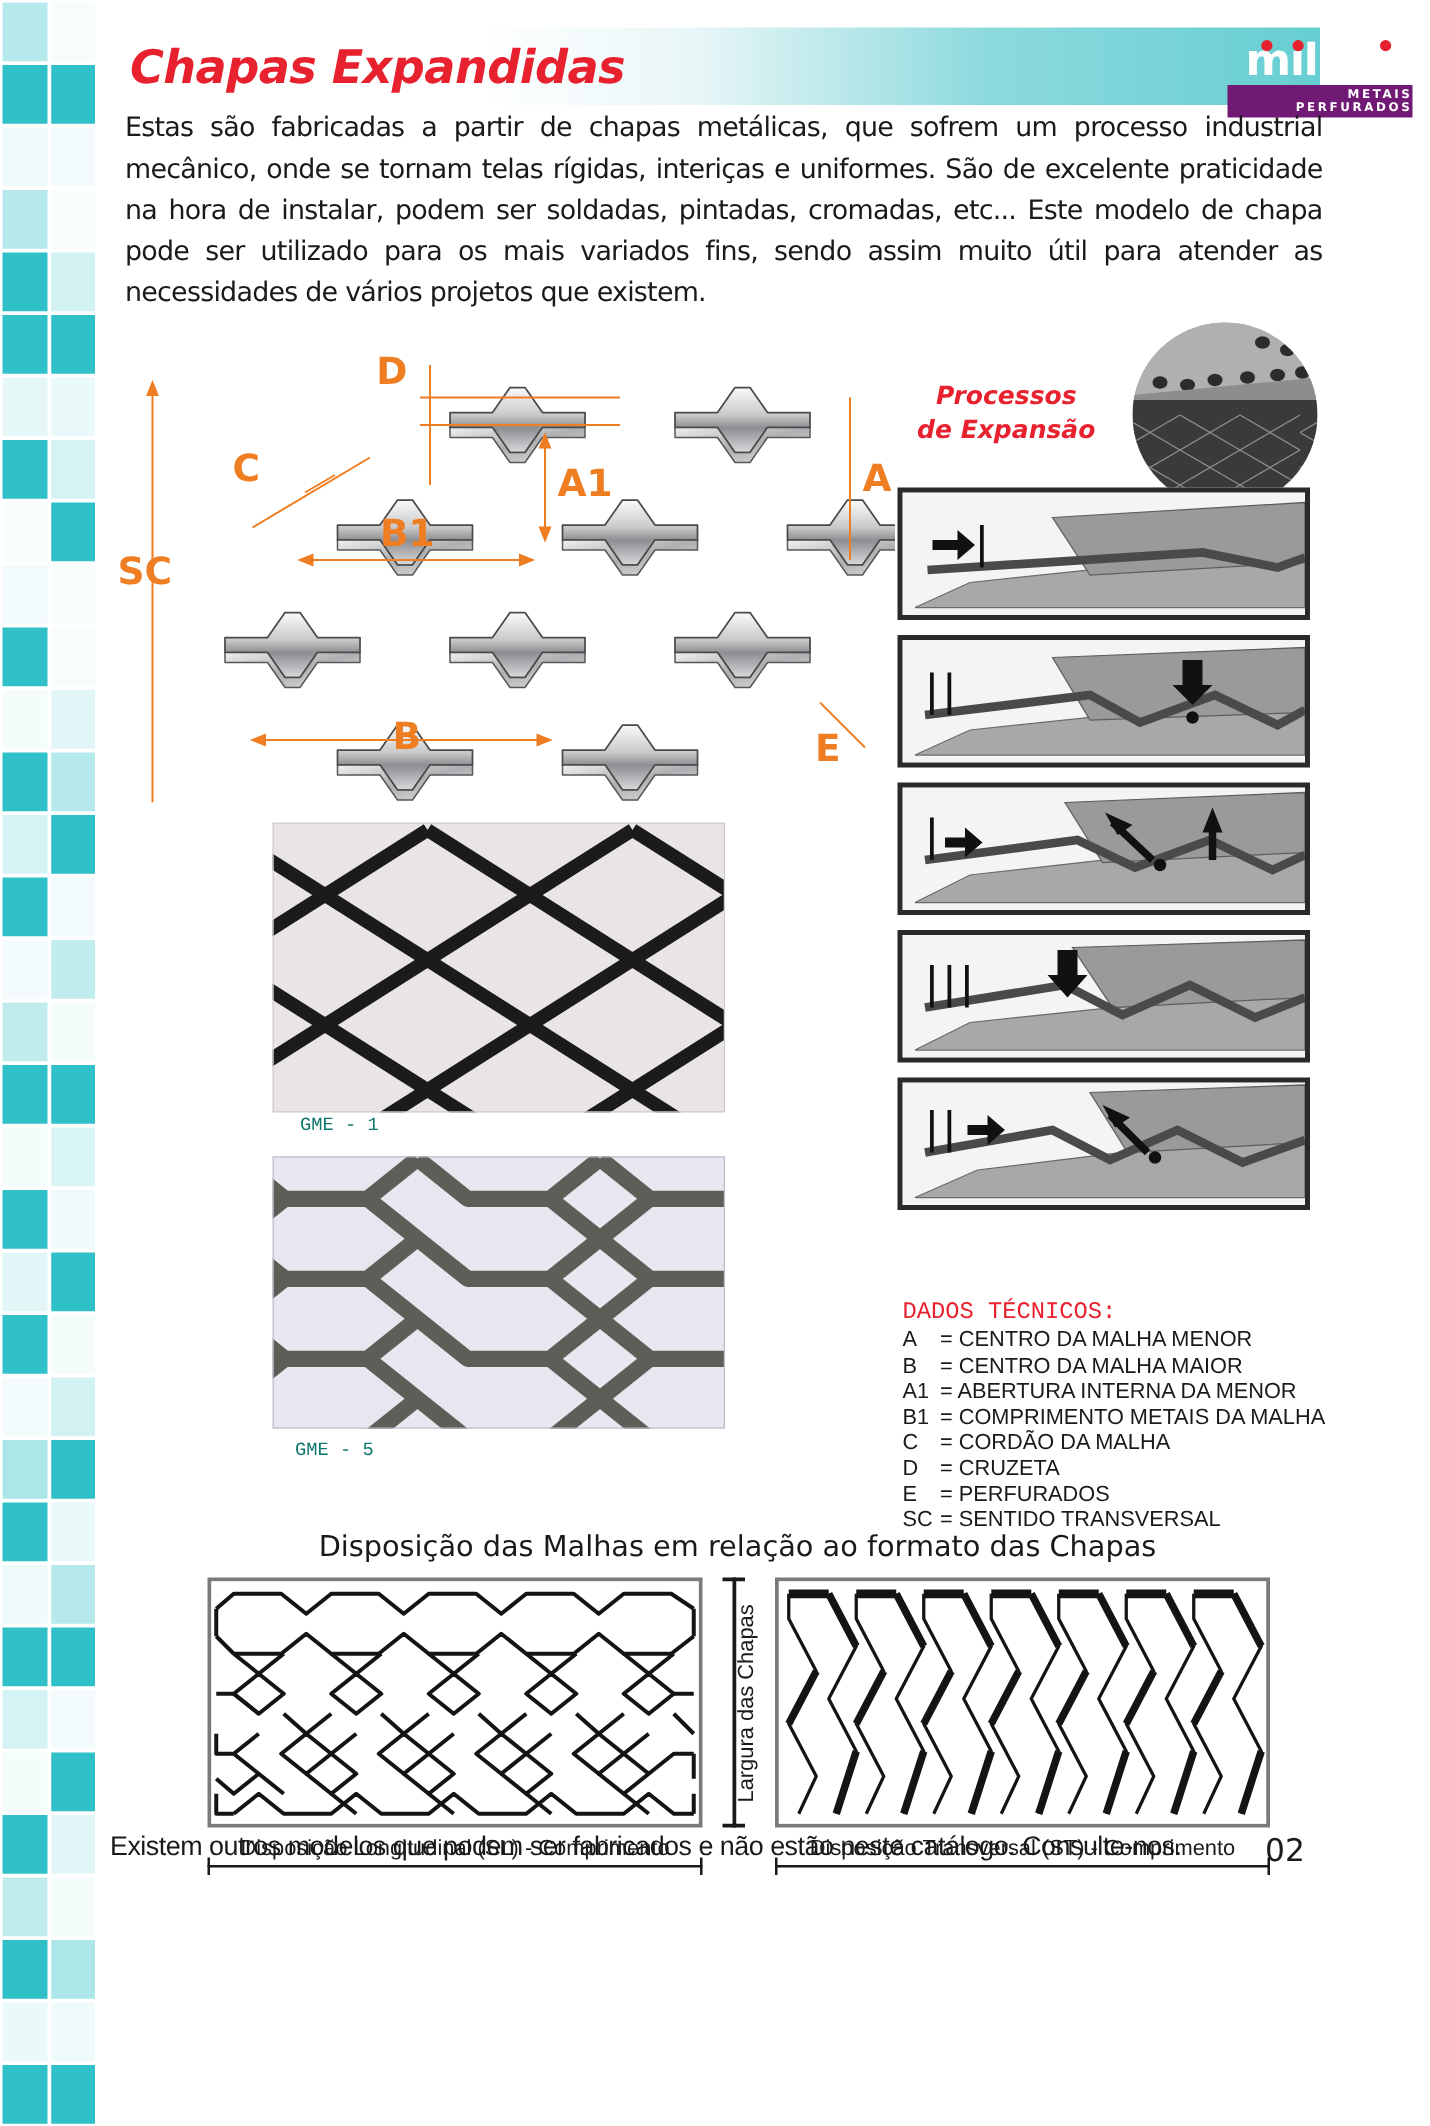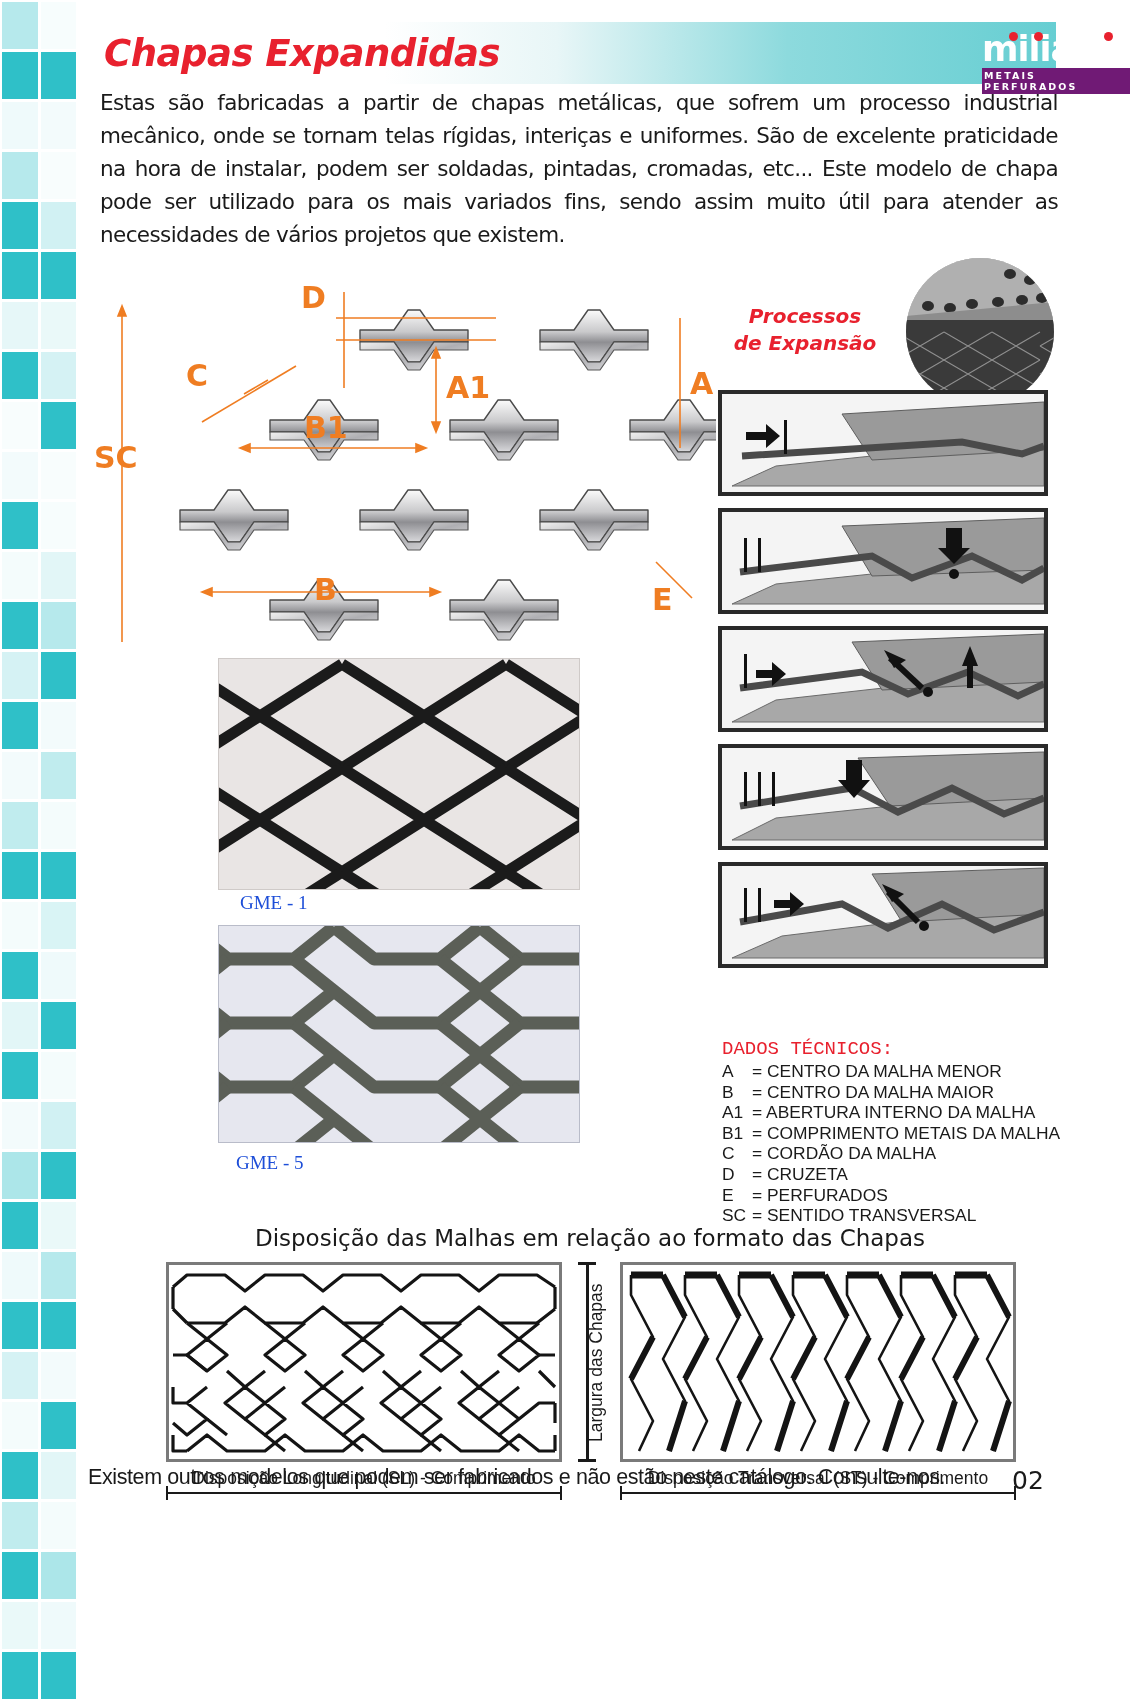--- a/index.html
+++ b/index.html
@@ -32,21 +32,21 @@
   }
   .title {
     position: absolute; left: 104px; top: 32px;
     font-family: "DejaVu Sans", sans-serif;
     font-size: 37px; font-weight: bold; font-style: italic;
     color: #e8212e; letter-spacing: -0.5px;
     white-space: nowrap;
   }
   .logo {
     position: absolute; right: 14px; top: 33px;
-    width: 148px; text-align: left;
+    width: 148px; text-align: right;
   }
   .logo-word {
     position: relative;
     font-family: "DejaVu Sans", sans-serif;
     font-size: 35px; font-weight: bold;
     color: #ffffff; line-height: 0.95;
     letter-spacing: -1px;
   }
   .logo-dot {
     position: absolute; width: 9px; height: 9px;
@@ -99,22 +99,22 @@
     position: absolute; left: 718px;
     width: 330px; height: 106px;
     border: 4px solid #2a2a2a; background: #f2f2f2;
     overflow: hidden;
   }
 
   
   .photo-frame { position: absolute; overflow: hidden; background: #ddd; }
   .photo-caption {
     position: absolute;
-    font-family: Liberation Serif, serif;
-    font-size: 19px; color: #1d4ed8;
+    font-family: Liberation Mono, monospace;
+    font-size: 15px; color: #0f766e;
   }
 
   
   .dados { position: absolute; left: 722px; top: 1038px; width: 330px; }
   .dados-title {
     font-family: Liberation Mono, monospace;
     font-size: 19px; color: #e8212e; margin-bottom: 1px;
   }
   .dados-row {
     font-family: "Liberation Sans", sans-serif;
@@ -491,21 +491,21 @@
 
   <div class="dados">
     <div class="dados-title">DADOS TÉCNICOS:</div>
     <div class="dados-row">
       <span class="dados-key">A</span><span>=</span> <span>CENTRO DA MALHA MENOR</span>
     </div>
     <div class="dados-row">
       <span class="dados-key">B</span><span>=</span> <span>CENTRO DA MALHA MAIOR</span>
     </div>
     <div class="dados-row">
-      <span class="dados-key">A1</span><span>=</span> <span>ABERTURA INTERNO DA MALHA</span>
+      <span class="dados-key">A1</span><span>=</span> <span>ABERTURA INTERNA DA MENOR</span>
     </div>
     <div class="dados-row">
       <span class="dados-key">B1</span><span>=</span> <span>COMPRIMENTO METAIS DA MALHA</span>
     </div>
     <div class="dados-row">
       <span class="dados-key">C</span><span>=</span> <span>CORDÃO DA MALHA</span>
     </div>
     <div class="dados-row">
       <span class="dados-key">D</span><span>=</span> <span>CRUZETA</span>
     </div>

